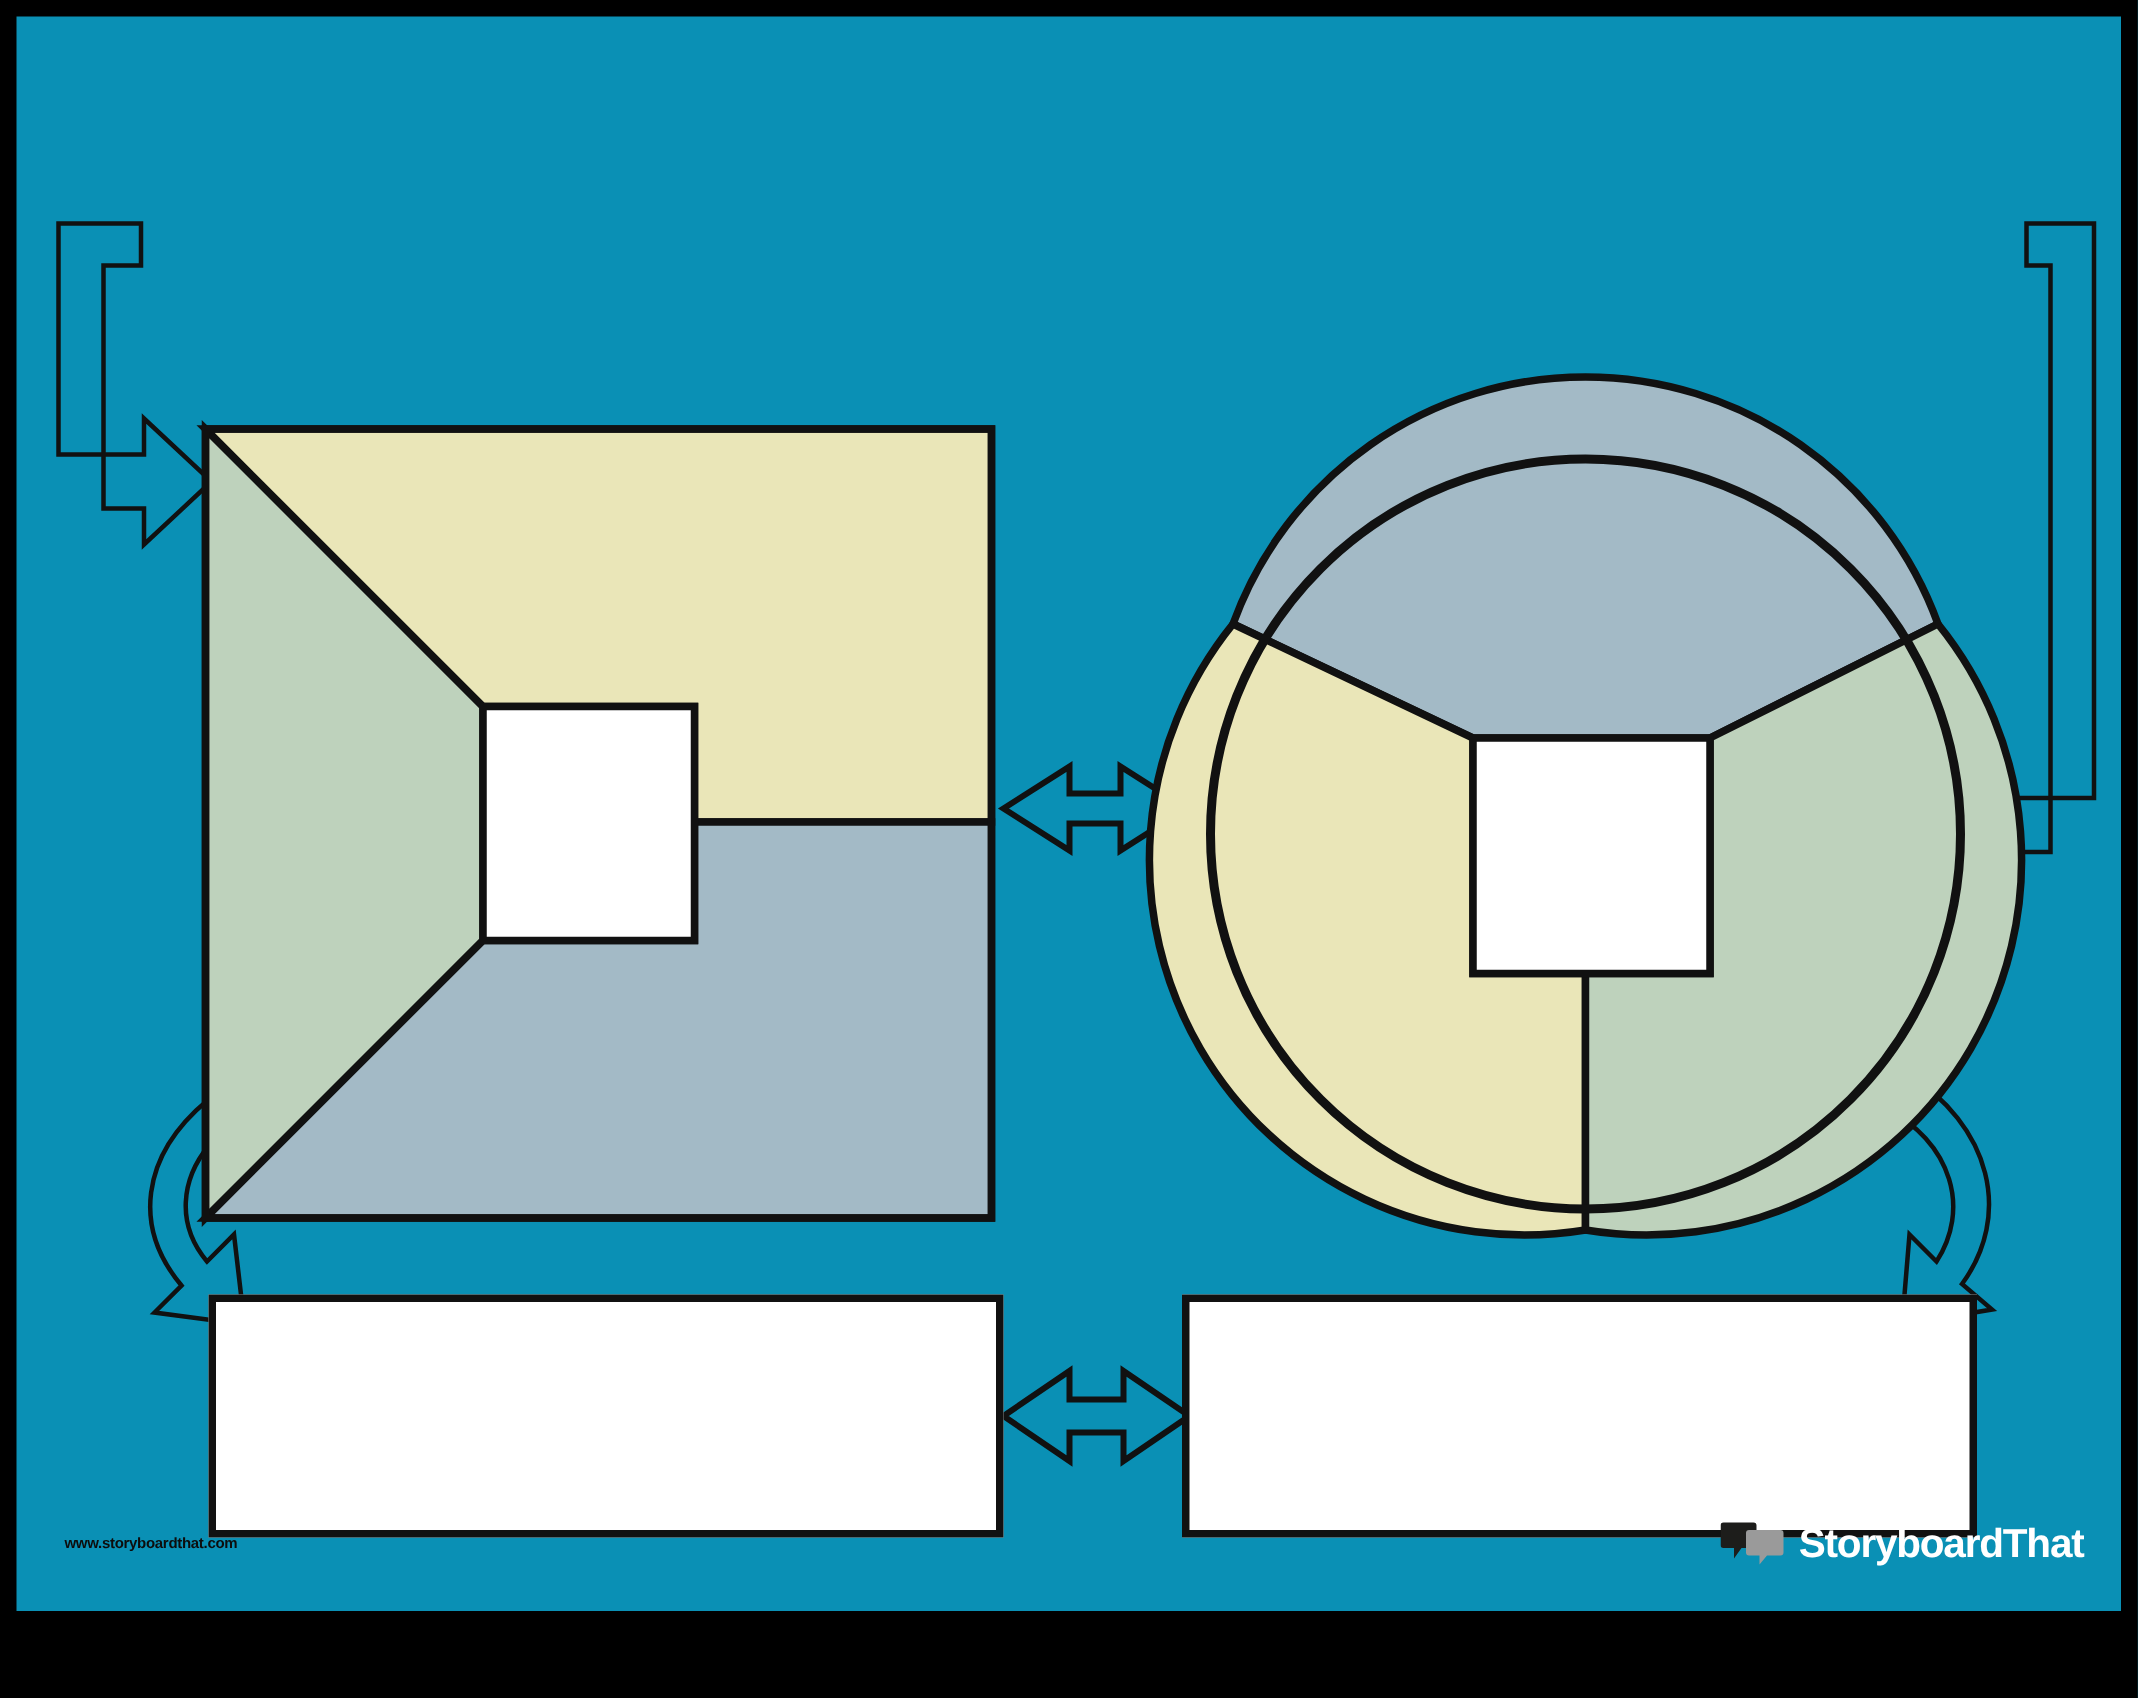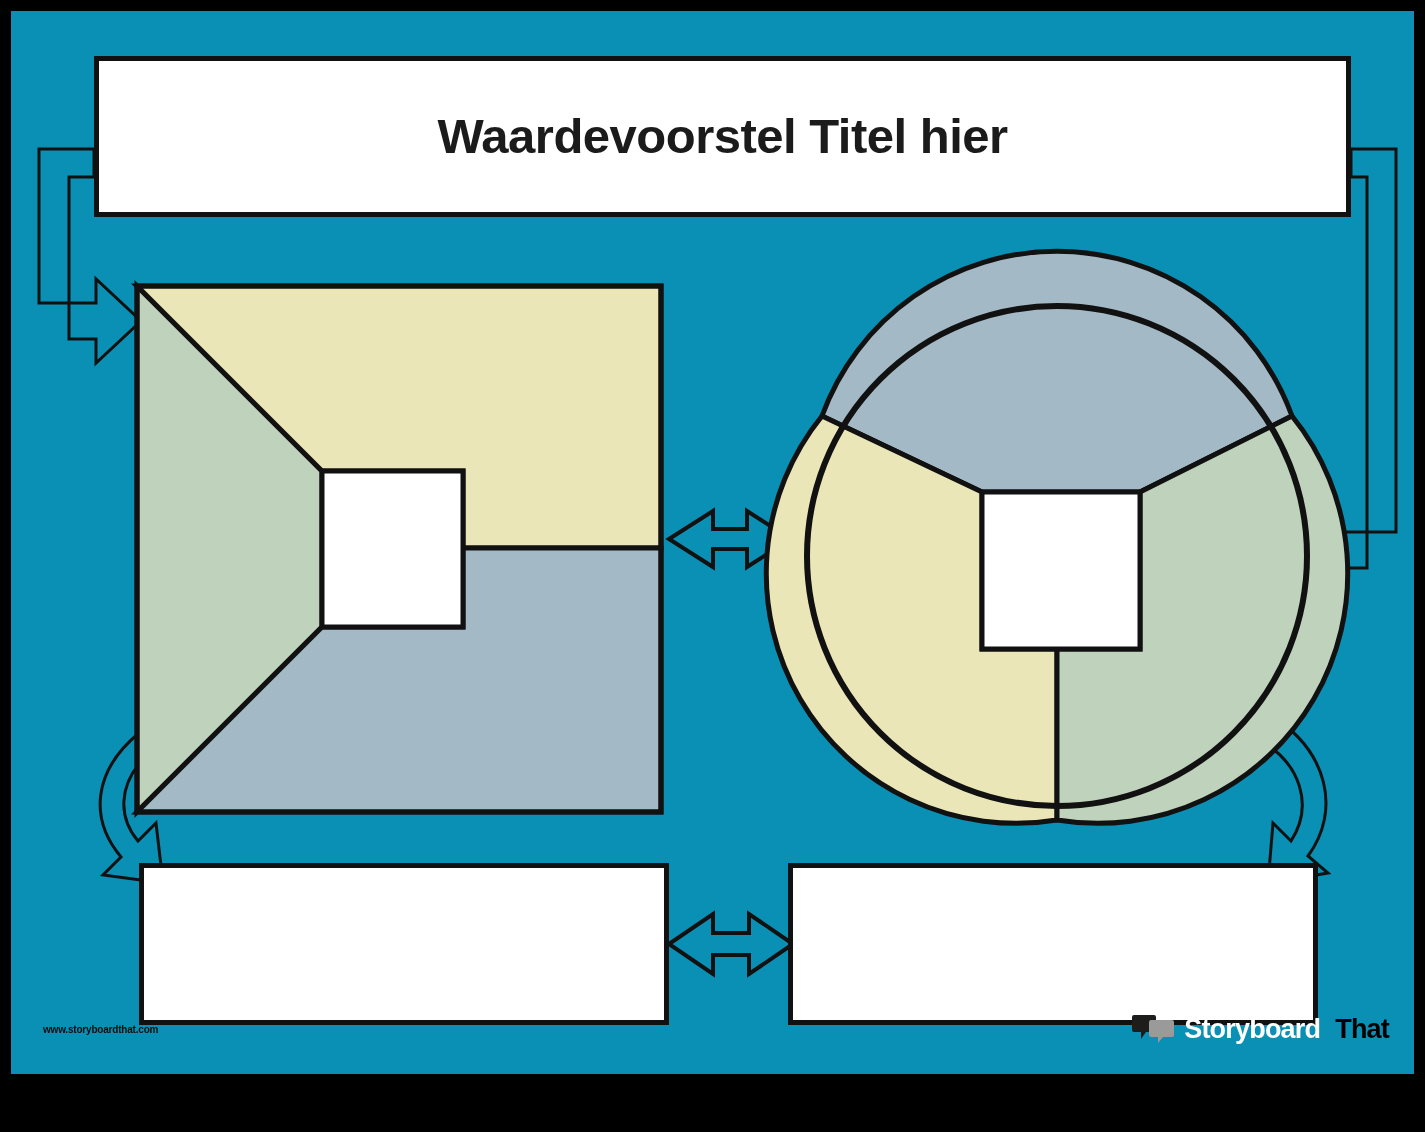--- a/index.html
+++ b/index.html
@@ -101,21 +101,21 @@
     z-index: 8;
   }
   #logo-icon { width: 44px; height: 32px; display:block; }
   #logo-wordmark {
     font-size: 27px;
     font-weight: bold;
     letter-spacing: -0.8px;
     white-space: nowrap;
   }
   #logo-word-1 { color: #ffffff; }
-  #logo-word-2 { color: #000000; margin-left: 15px; }
+  #logo-word-2 { color: #ffffff; }
 </style>
 </head>
 <body>
 
 <div id="poster">
   <div id="canvas">
 
     <svg id="arrows-layer" class="layer" viewBox="0 0 1403 1063">
 
       <path fill="none" stroke="#111111" stroke-width="3" d="M 83 138
@@ -225,23 +225,20 @@
                  L 1129 481
                  Z"></path>
 
         <circle cx="1046" cy="545" r="250" fill="none" stroke="#111111" stroke-width="6"></circle>
 
         <rect x="971" y="481" width="158" height="157" fill="#ffffff" stroke="#111111" stroke-width="5"></rect>
         <text x="1050" y="566" text-anchor="middle" font-family="Liberation Sans, sans-serif" font-size="20" fill="#1b1b1b"></text>
       </g>
     </svg>
 
-    <div id="title-box">
-      <div id="title-text">Waardevoorstel Titel hier</div>
-    </div>
 
     <div id="bottom-box-left" class="bottom-box">
       <span class="bottom-box-text"></span>
     </div>
 
     <div id="bottom-box-right" class="bottom-box">
       <span class="bottom-box-text"></span>
     </div>
 
     <div id="footer-url">www.storyboardthat.com</div>

